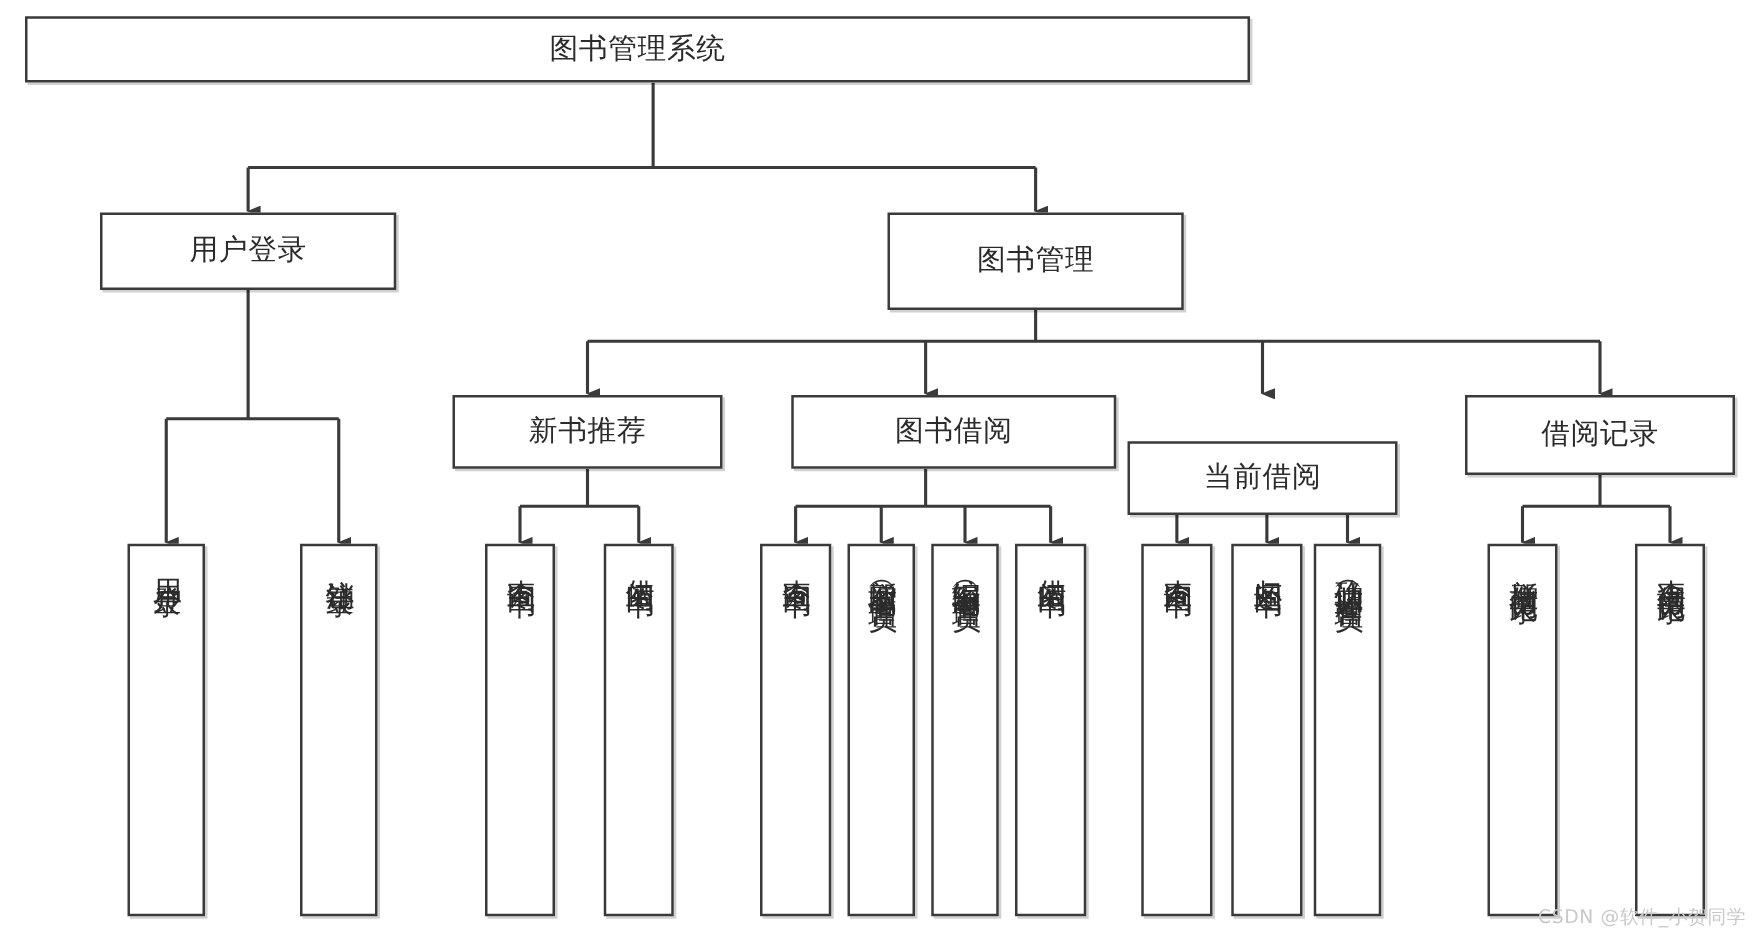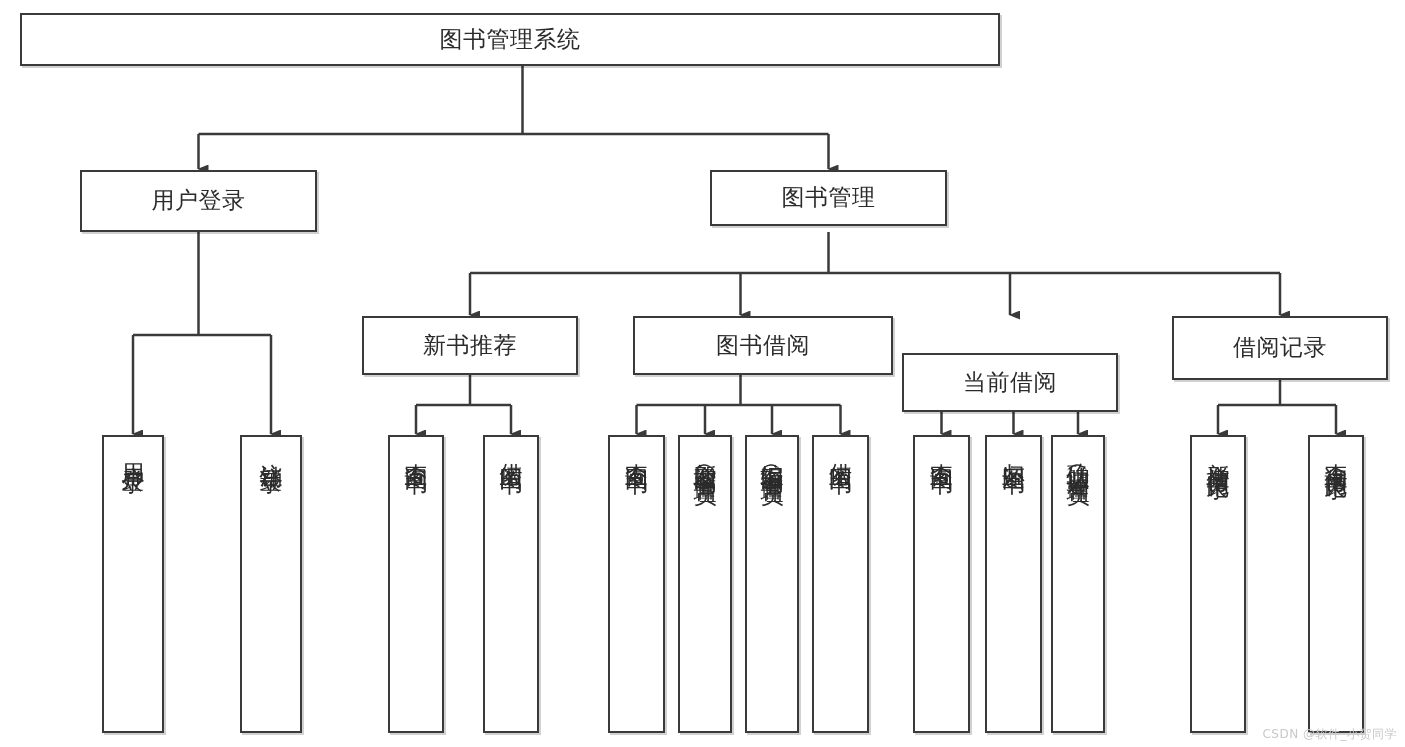--- a/index.html
+++ b/index.html
@@ -61,21 +61,21 @@
     text-orientation: upright;
     font-size: 23px;
     line-height: 1.0;
     letter-spacing: 3px;
     white-space: nowrap;
   }
   .watermark {
     position: absolute;
     right: 8px;
     bottom: 4px;
-    font-size: 12px;
+    font-size: 15px;
     color: #c9c9c9;
     letter-spacing: 0.5px;
     white-space: nowrap;
     font-family: "DejaVu Sans", "Liberation Sans", sans-serif;
   }
 </style>
 </head>
 <body>
 
 <div id="diagram-root">
@@ -124,21 +124,21 @@
   </svg>
 
   <div class="node root" style="left: 20px; top: 13px; width: 980px; height: 53px;">
     <span class="node-label">图书管理系统</span>
   </div>
 
   <div class="node horizontal" style="left: 80px; top: 170px; width: 237px; height: 62px;">
     <span class="node-label">用户登录</span>
   </div>
 
-  <div class="node horizontal" style="left: 710px; top: 170px; width: 237px; height: 56px;">
+  <div class="node horizontal" style="left: 710px; top: 170px; width: 237px; height: 78px;">
     <span class="node-label">图书管理</span>
   </div>
 
   <div class="node horizontal" style="left: 362px; top: 316px; width: 216px; height: 59px;">
     <span class="node-label">新书推荐</span>
   </div>
 
   <div class="node horizontal" style="left: 633px; top: 316px; width: 260px; height: 59px;">
     <span class="node-label">图书借阅</span>
   </div>

